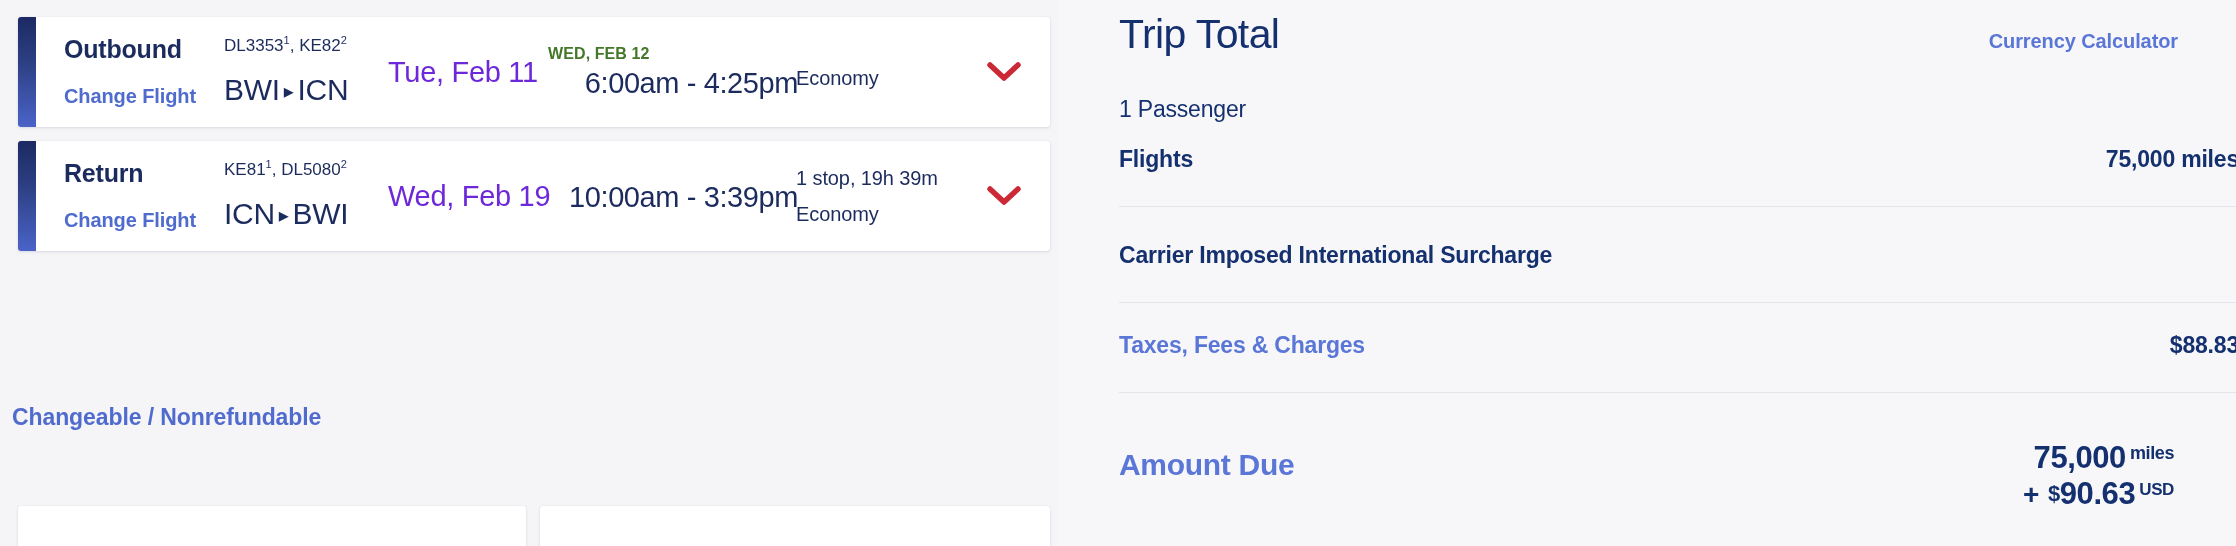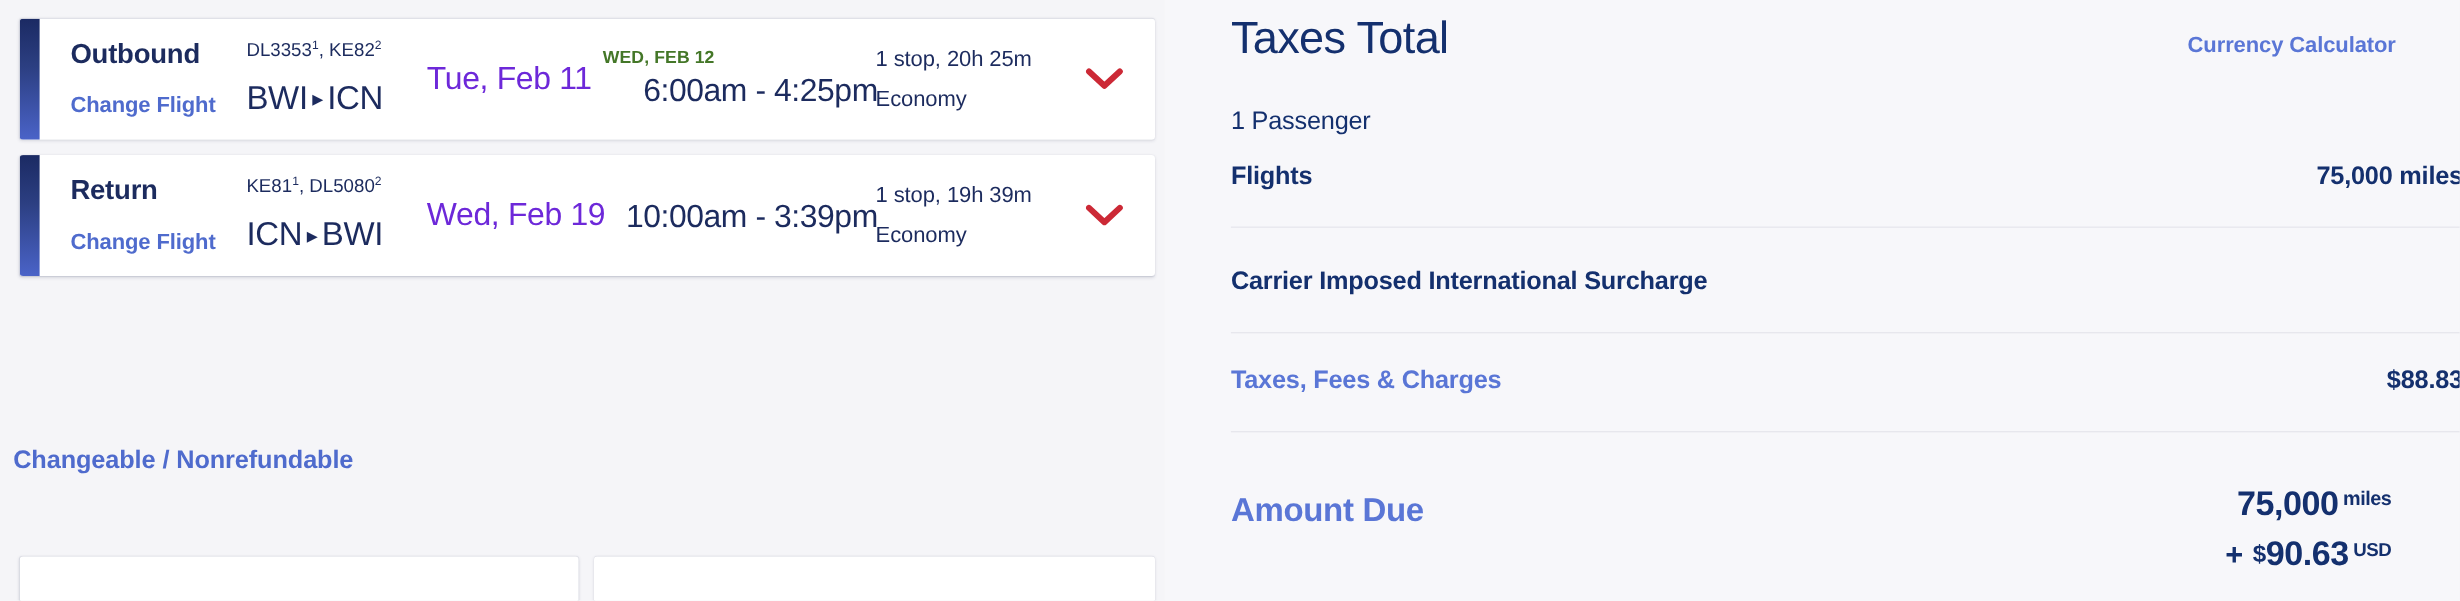--- a/index.html
+++ b/index.html
@@ -325,21 +325,21 @@
     line-height: 1.15;
     white-space: nowrap;
   }
   .due-miles .unit {
     font-size: 18px;
     font-weight: bold;
     vertical-align: 9px;
     margin-left: 4px;
   }
   .due-cash {
-    margin-top: 10px;
+    margin-top: 0;
     font-size: 31px;
     font-weight: bold;
     color: #14306e;
     letter-spacing: -0.4px;
     line-height: 1.15;
     white-space: nowrap;
   }
   .due-cash .plus { font-size: 28px; margin-right: 9px; }
   .due-cash .cur  { font-size: 22px; vertical-align: 3px; }
   .due-cash .unit {
@@ -371,21 +371,20 @@
         </div>
 
         <div class="col-date">Tue, Feb 11</div>
 
         <div class="col-times">
           <div class="arrival-day">WED, FEB 12</div>
           <div class="times">6:00am - 4:25pm</div>
         </div>
 
         <div class="col-stops">
-          <div class="stops-line">1 stop, 20h 25m</div>
           <div class="cabin-line">Economy</div>
         </div>
 
         <button class="expand-btn">
           <svg width="34" height="22" viewBox="0 0 34 22">
             <path d="M3 4 L17 17 L31 4" fill="none" stroke="#cc2936" stroke-width="5.5" stroke-linecap="round" stroke-linejoin="round"></path>
           </svg>
         </button>
 
       </div>
@@ -428,21 +427,21 @@
 
     <div class="fare-rules">Changeable / Nonrefundable</div>
 
     <div class="bottom-card left-card"></div>
     <div class="bottom-card right-card"></div>
   </div>
 
   <div class="right-panel">
 
     <div class="rp-head">
-      <div class="trip-total">Taxes Total</div>
+      <div class="trip-total">Trip Total</div>
       <a class="currency-calc">Currency Calculator</a>
     </div>
 
     <div class="passenger-count">1 Passenger</div>
 
     <div class="price-row row-flights">
       <span class="pr-label">Flights</span>
       <span class="pr-value">75,000 miles</span>
     </div>
 

